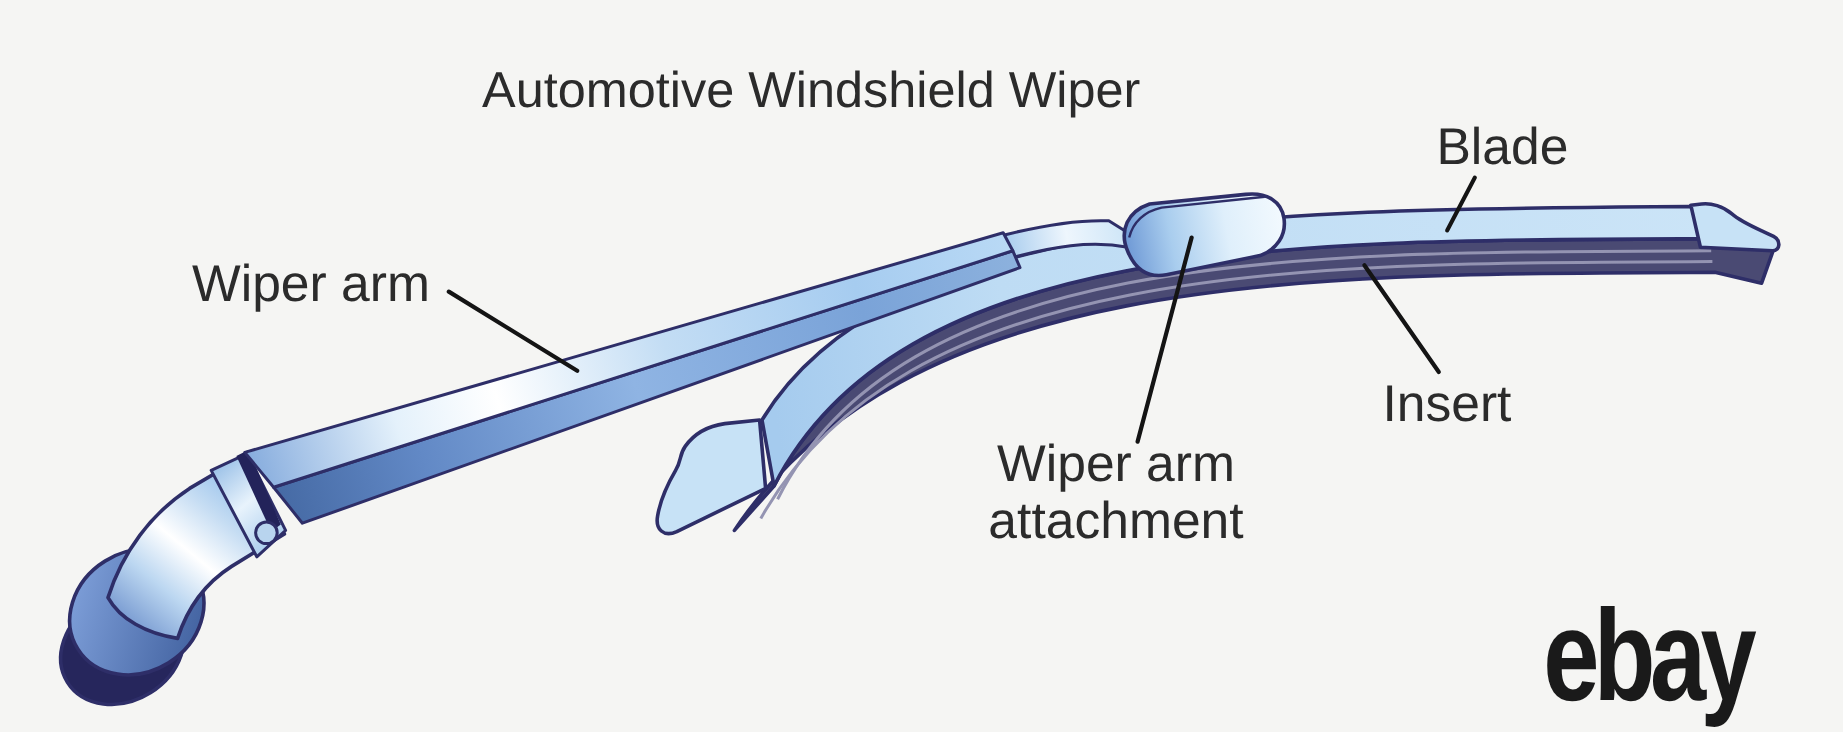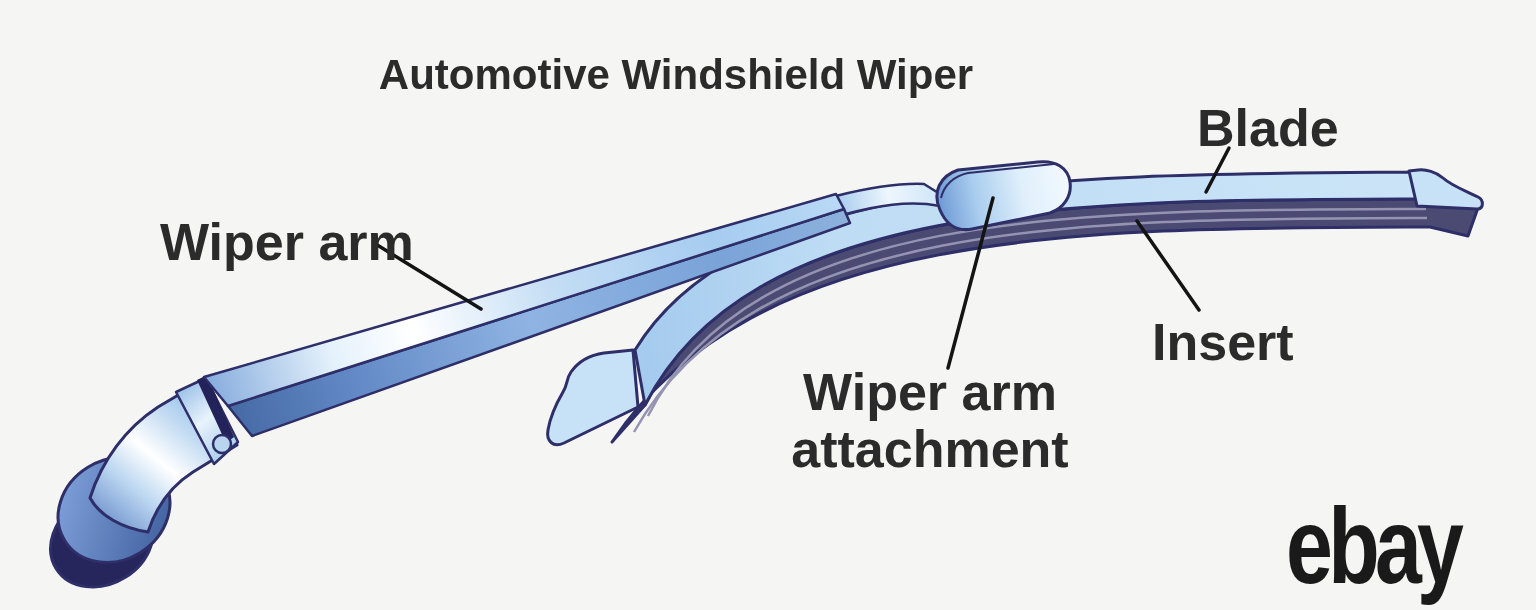--- a/index.html
+++ b/index.html
@@ -14,29 +14,29 @@
   #art {
     position: absolute;
     left: 0; top: 0;
   }
   .diagram-title {
     position: absolute;
     left: 0; top: 54px;
     width: 1352px;
     text-align: center;
     font-size: 42px;
-    font-weight: bold;
+    font-weight: normal;
     color: #2b2b2b;
     line-height: 1;
     letter-spacing: 0px;
   }
   .part-label {
     position: absolute;
-    font-size: 52px;
-    font-weight: 700;
+    font-size: 43px;
+    font-weight: 400;
     color: #2b2b2b;
     line-height: 1.1;
     white-space: pre-line;
   }
   .label-wiper-arm { left: 160px; top: 214px; }
   .label-blade     { left: 1197px; top: 100px; }
   .label-insert    { left: 1152px; top: 314px; }
   .label-attachment{ left: 780px; top: 364px; width: 300px; text-align: center; }
   .brand-logo {
     position: absolute;

